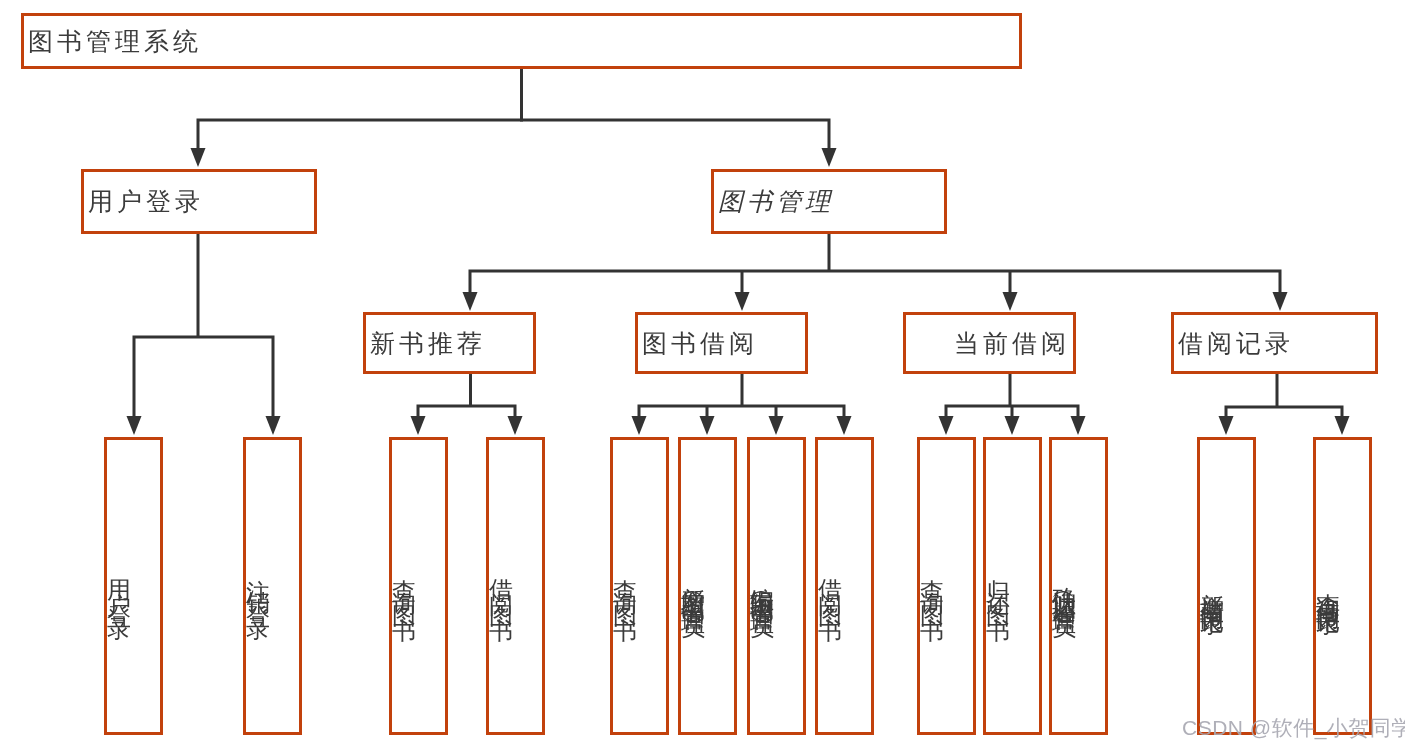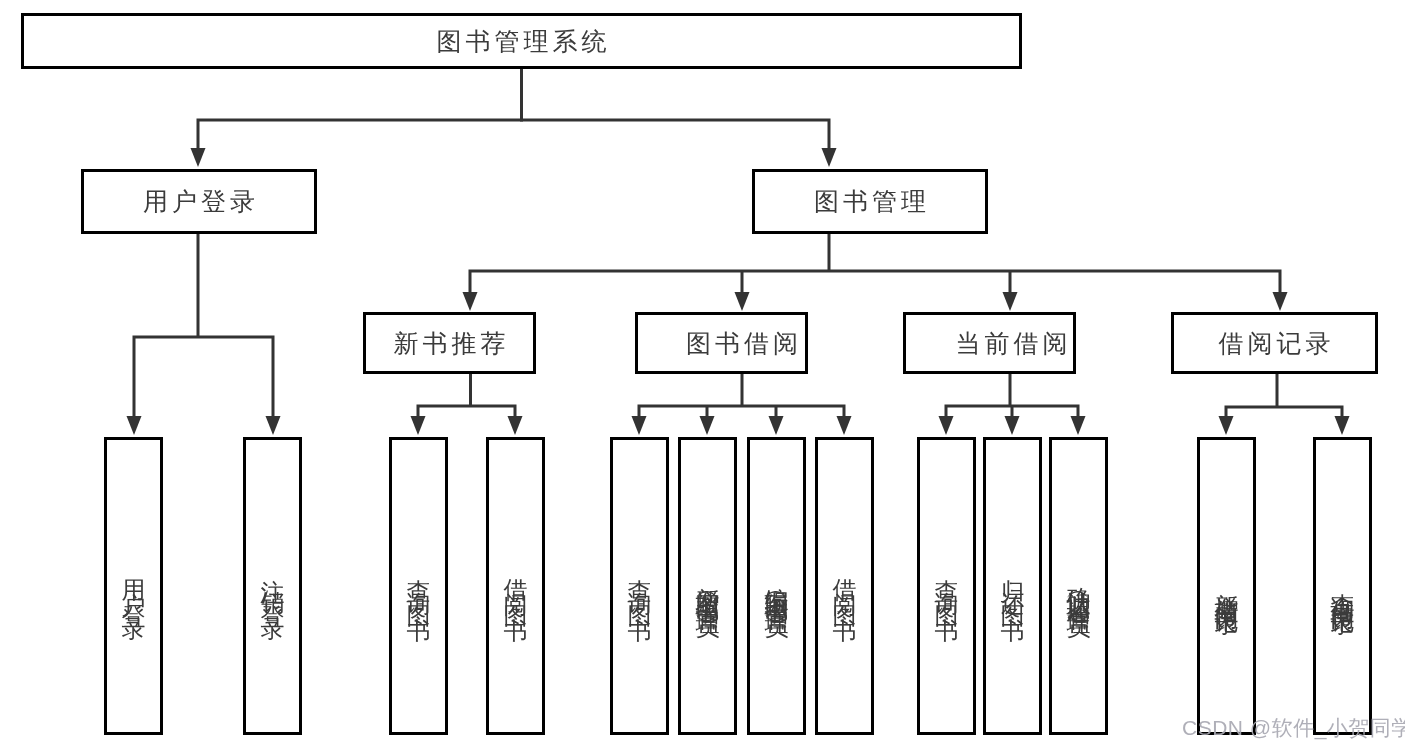--- a/index.html
+++ b/index.html
@@ -19,44 +19,43 @@
     left: 0; top: 0;
     width: 1405px; height: 747px;
     z-index: 1;
   }
   .ln { fill: none; stroke: #333333; stroke-width: 3; }
   .ah { fill: #333333; stroke: none; }
 
   .node {
     position: absolute;
     background: #ffffff;
-    border: 3px solid #000000;
+    border: 3px solid #c2410c;
     display: flex;
     align-items: center;
-    justify-content: center;
     color: #3b3b3b;
     z-index: 2;
   }
   .hlabel {
     font-size: 25px;
     letter-spacing: 4px;
     text-indent: 4px;
     white-space: nowrap;
     color: #3b3b3b;
   }
 
   .node.root  { left: 21px;  top: 13px;  width: 1001px; height: 56px; }
 
   .node.lvl2  { top: 169px; height: 65px; width: 236px; }
   .node.l2a   { left: 81px; }
-  .node.l2b   { left: 752px; }
+  .node.l2b   { left: 711px; font-style: italic; }
 
   .node.lvl3  { top: 312px; height: 62px; width: 173px; }
   .node.l3a   { left: 363px; }
-  .node.l3b   { left: 635px; padding-left: 41px; }
+  .node.l3b   { left: 635px; }
   .node.l3c   { left: 903px; padding-left: 44px; }
   .node.l3d   { left: 1171px; width: 207px; }
 
   .node.leaf  { top: 437px; height: 298px; width: 59px; }
   .vlabel {
     writing-mode: vertical-rl;
     text-orientation: mixed;
     font-size: 24px;
     line-height: 1;
     letter-spacing: 13px;

